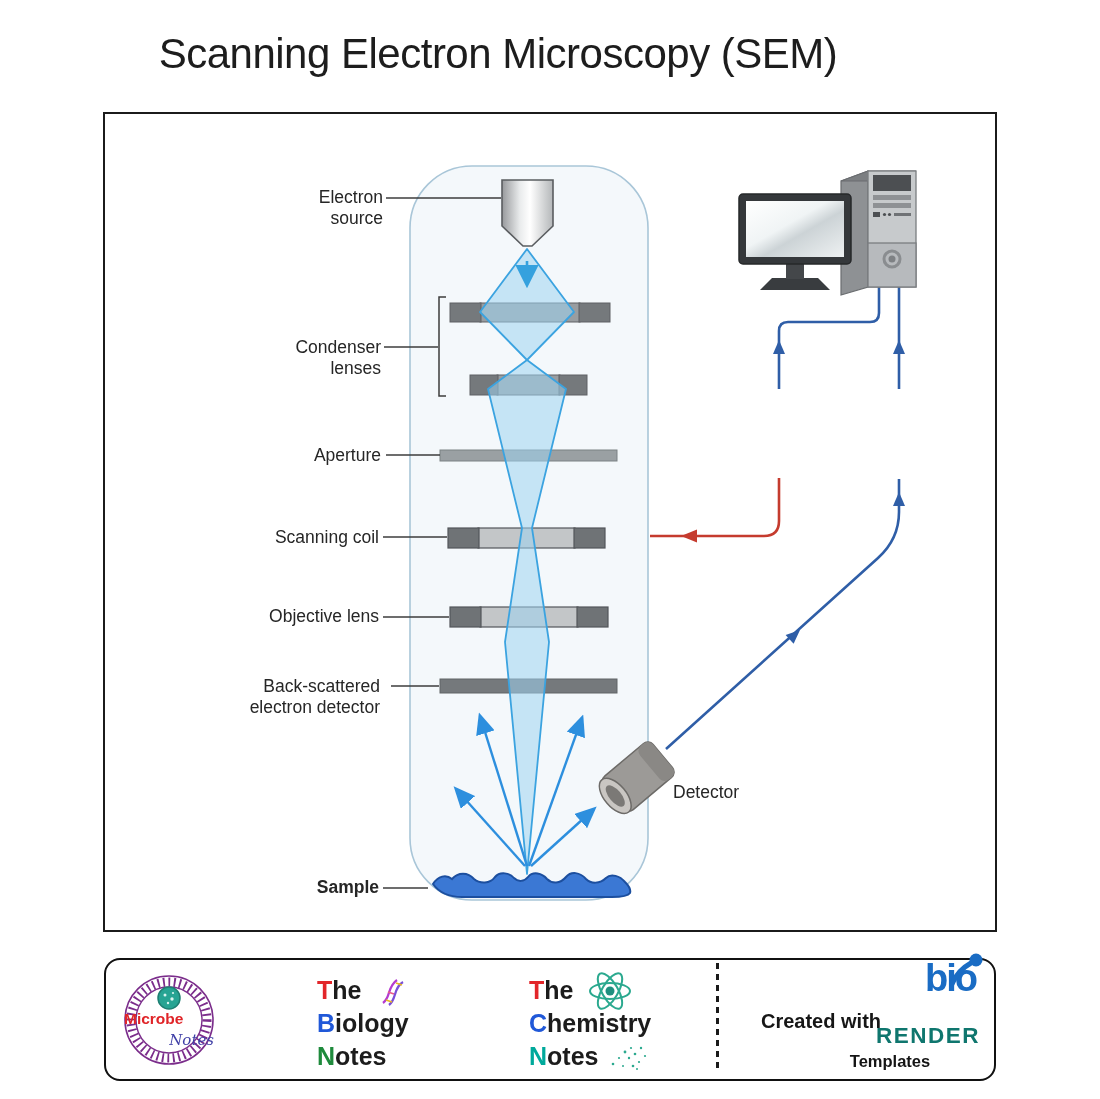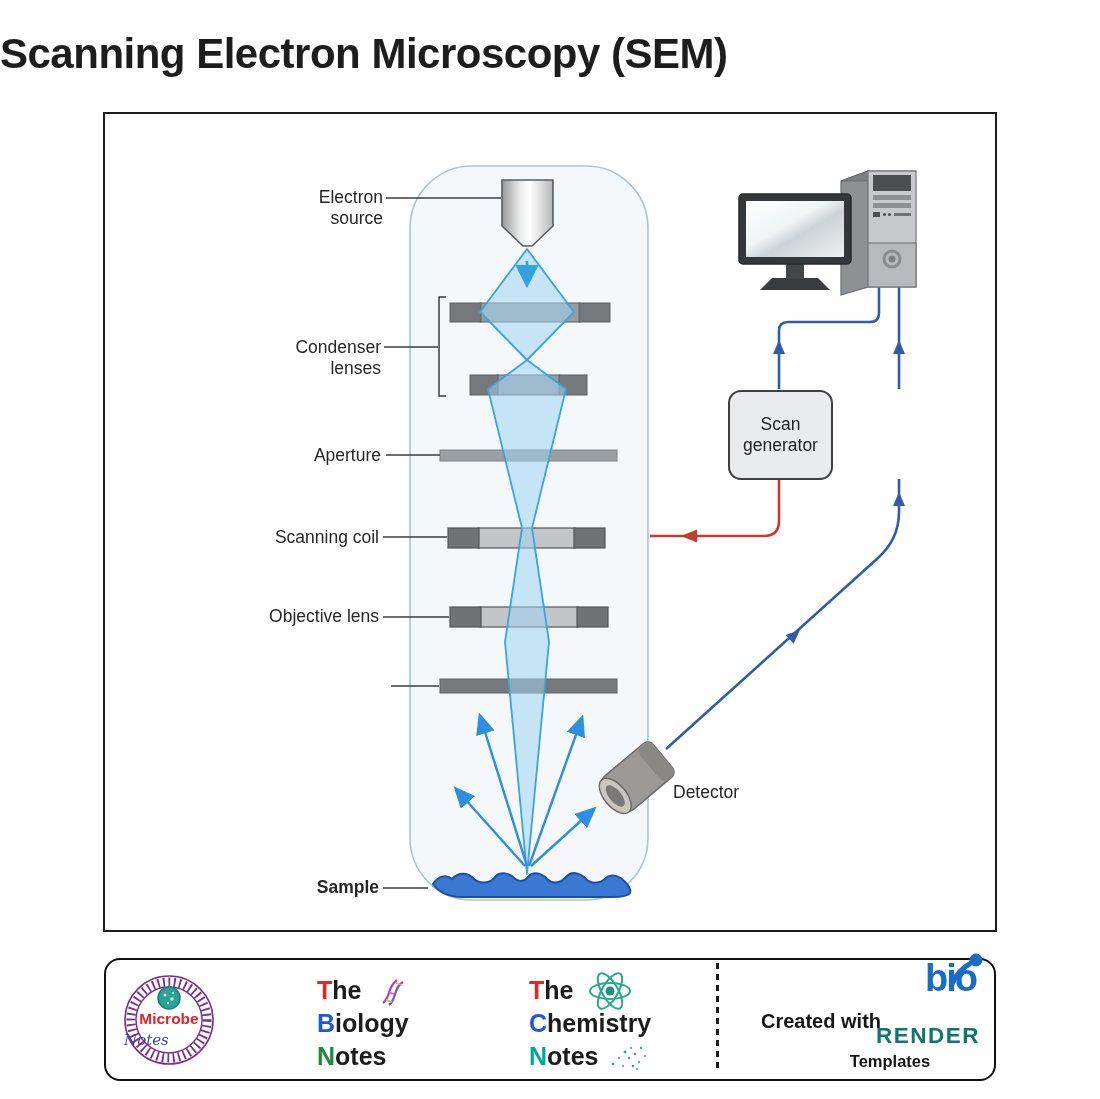--- a/index.html
+++ b/index.html
@@ -1,36 +1,36 @@
 <!DOCTYPE html>
 <html><head>
 <meta charset="utf-8">
 <style>
   html,body{margin:0;padding:0;background:#ffffff;}
   .page{position:relative;width:1100px;height:1099px;background:#ffffff;overflow:hidden;
         font-family:"Liberation Sans", sans-serif;color:#222;}
-  .title{position:absolute;left:0;top:30px;width:996px;
-         font-size:42px;font-weight:bold;letter-spacing:-0.5px;color:#1d1d1d;}
+  .title{position:absolute;left:0;top:30px;width:996px;text-align:center;
+         font-size:42px;font-weight:normal;letter-spacing:-0.5px;color:#1d1d1d;}
   .main-box{position:absolute;left:103px;top:112px;width:890px;height:816px;
             border:2px solid #1b1b1b;background:#ffffff;}
   .gfx{position:absolute;left:0;top:0;width:1100px;height:1099px;}
   .lbl{position:absolute;font-size:17.5px;line-height:20.5px;color:#262626;text-align:right;}
   .lbl.left{text-align:left;}
   .lbl.bold{font-weight:bold;}
   .ctrl-box{position:absolute;width:101px;height:86px;background:#e9ebec;border:2px solid #3e4144;
             border-radius:13px;display:flex;align-items:center;justify-content:center;text-align:center;
             font-size:17.5px;line-height:21px;color:#222;}
   
   .footer-box{position:absolute;left:104px;top:958px;width:888px;height:119px;
               border:2.5px solid #111;border-radius:16px;background:#fff;}
   .footer-divider{position:absolute;left:716px;top:963px;width:3px;height:110px;
                   background:repeating-linear-gradient(#1a1a1a 0 6px, transparent 6px 11px);}
-  .microbe-title{position:absolute;left:124px;top:1010px;width:90px;text-align:center;
+  .microbe-title{position:absolute;left:124px;top:1010px;width:90px;
                  font-size:15.5px;font-weight:bold;color:#e02428;}
-  .microbe-sub{position:absolute;left:124px;top:1031px;width:90px;text-align:left;
+  .microbe-sub{position:absolute;left:124px;top:1031px;width:90px;text-align:right;
                font-family:"DejaVu Serif", serif;font-style:italic;font-size:15px;color:#3f3fa6;}
   .brand{position:absolute;font-size:25px;font-weight:bold;color:#1c1c1c;}
   .brand-line{display:flex;align-items:center;height:33px;white-space:pre;}
   .c-red{color:#e2262a;}
   .c-blue{color:#2058d8;}
   .c-green{color:#1e8a3c;}
   .c-teal{color:#00a99b;}
   .created-with{position:absolute;left:756px;top:1010px;width:130px;text-align:center;
                 font-size:20px;font-weight:bold;color:#161616;}
   .bio-word{position:absolute;left:876px;top:957px;width:100px;text-align:right;
@@ -179,26 +179,24 @@
     </g>
 
     <polygon points="502,180 553,180 553,226 532,246 523,246 502,226" fill="url(#metalGrad)" stroke="#5a5d60" stroke-width="1.6"></polygon>
   </svg>
 
   <div class="lbl" style="right:717px;top:187px;width:90px;">Electron source</div>
   <div class="lbl" style="right:719px;top:337px;width:105px;">Condenser lenses</div>
   <div class="lbl" style="right:719px;top:445px;width:100px;">Aperture</div>
   <div class="lbl" style="right:721px;top:527px;width:130px;">Scanning coil</div>
   <div class="lbl" style="right:721px;top:606px;width:130px;">Objective lens</div>
+  <div class="lbl" style="right:720px;top:676px;width:150px;">Back-scattered electron detector</div>
   <div class="lbl bold" style="right:721px;top:877px;width:100px;">Sample</div>
   <div class="lbl left" style="left:673px;top:782px;width:100px;">Detector</div>
 
-  <div class="ctrl-box" style="left:728px;top:390px;">
-    <span style="width:80px;">Scan generator</span>
-  </div>
 
   <div class="footer-box"></div>
   <div class="footer-divider"></div>
 
   <svg class="gfx" style="left:120px;top:968px;width:98px;height:105px;" viewBox="0 0 98 105">
     <circle cx="49" cy="52" r="44" fill="#ffffff" stroke="#7b2d8b" stroke-width="1.6"></circle>
     <circle cx="49" cy="52" r="38" fill="none" stroke="#7b2d8b" stroke-width="9" stroke-dasharray="1.8 3.6"></circle>
     <circle cx="49" cy="52" r="33" fill="#ffffff" stroke="#7b2d8b" stroke-width="1.4"></circle>
     <g>
       <circle cx="49" cy="30" r="11" fill="#27a493" stroke="#1d7f72" stroke-width="1.5"></circle>

